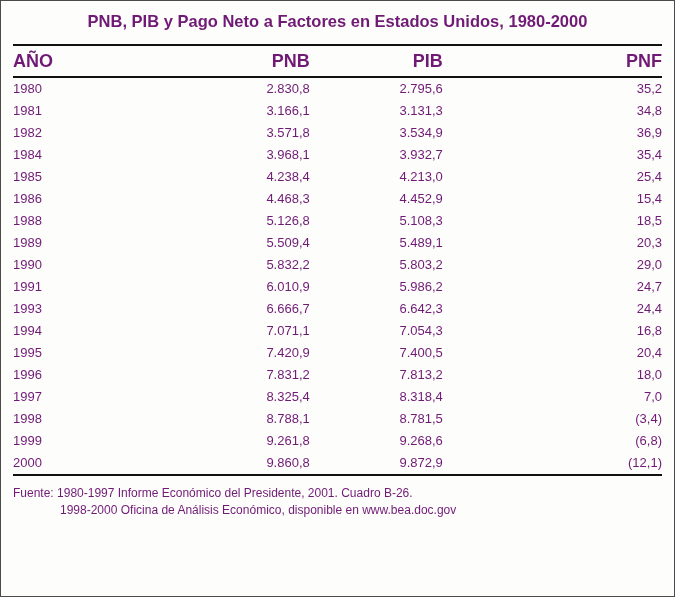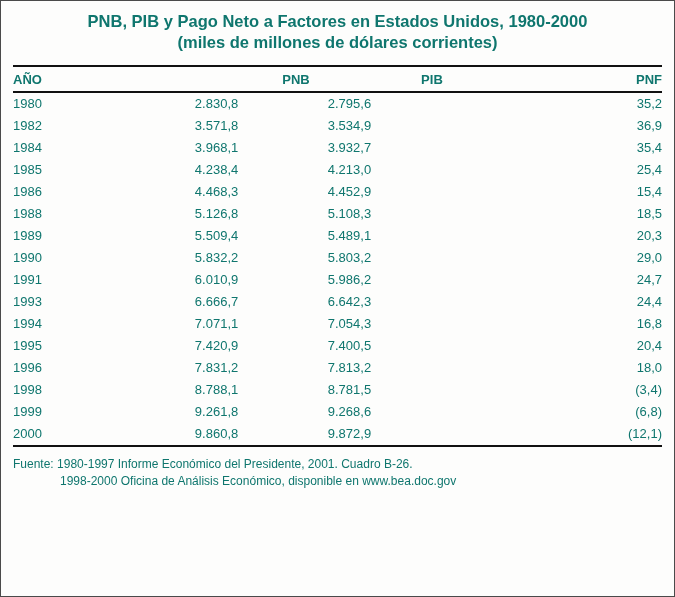--- a/index.html
+++ b/index.html
@@ -4,21 +4,21 @@
 <style>
   * { box-sizing: border-box; }
   html, body { margin: 0; padding: 0; background: #ffffff; }
   .page {
     width: 675px;
     height: 597px;
     background: #fdfdfc;
     border: 1px solid #4a4a4a;
     padding: 8px 12px 0 12px;
     font-family: "Liberation Sans", sans-serif;
-    color: #0f766e;
+    color: #701a75;
     overflow: hidden;
   }
   .title {
     text-align: center;
     font-weight: bold;
     font-size: 16.5px;
     line-height: 1.27;
     margin-top: 2px;
   }
   table {
@@ -26,68 +26,73 @@
     border-collapse: collapse;
     margin-top: 12px;
     border-bottom: 2px solid #111;
     table-layout: fixed;
   }
   thead tr {
     border-top: 2px solid #111;
     border-bottom: 2px solid #111;
   }
   th {
-    font-size: 13px;
+    font-size: 18px;
     font-weight: bold;
     padding: 5px 0 4px 0;
   }
   td {
     font-size: 13px;
     line-height: 15px;
     padding: 3.5px 0;
   }
   .c0 { width: 17%;   text-align: left; }
-  .c1 { width: 31.5%; text-align: center; padding-right: 18px; }
-  .c2 { width: 20.5%; text-align: left; padding-right: 18px; }
+  .c1 { width: 31.5%; text-align: right; padding-right: 18px; }
+  .c2 { width: 20.5%; text-align: right; padding-right: 18px; }
   .c3 { width: 31%;   text-align: right; }
   th.c0 { text-align: left; }
   th.c1, th.c2 { text-align: right; }
   th.c3 { text-align: right; }
   .source {
     font-size: 12px;
     line-height: 1.45;
     margin-top: 9px;
   }
   .source .indent { padding-left: 47px; }
 </style>
 </head>
 <body>
 
 <div class="page">
 
   <div class="title">
     <div>PNB, PIB y Pago Neto a Factores en Estados Unidos, 1980-2000</div>
-    <div>(miles de millones de dólares corrientes)</div>
   </div>
 
   <table>
     <thead>
       <tr>
         <th class="c0">AÑO</th>
         <th class="c1">PNB</th>
         <th class="c2">PIB</th>
         <th class="c3">PNF</th>
       </tr>
     </thead>
     <tbody>
         <tr>
           <td class="c0">1980</td>
           <td class="c1">2.830,8</td>
           <td class="c2">2.795,6</td>
           <td class="c3">35,2</td>
+        </tr>
+        <tr>
+          <td class="c0">1981</td>
+          <td class="c1">3.166,1</td>
+          <td class="c2">3.131,3</td>
+          <td class="c3">34,8</td>
         </tr>
         <tr>
           <td class="c0">1982</td>
           <td class="c1">3.571,8</td>
           <td class="c2">3.534,9</td>
           <td class="c3">36,9</td>
         </tr>
         <tr>
           <td class="c0">1984</td>
           <td class="c1">3.968,1</td>
@@ -148,20 +153,26 @@
           <td class="c2">7.400,5</td>
           <td class="c3">20,4</td>
         </tr>
         <tr>
           <td class="c0">1996</td>
           <td class="c1">7.831,2</td>
           <td class="c2">7.813,2</td>
           <td class="c3">18,0</td>
         </tr>
         <tr>
+          <td class="c0">1997</td>
+          <td class="c1">8.325,4</td>
+          <td class="c2">8.318,4</td>
+          <td class="c3">7,0</td>
+        </tr>
+        <tr>
           <td class="c0">1998</td>
           <td class="c1">8.788,1</td>
           <td class="c2">8.781,5</td>
           <td class="c3">(3,4)</td>
         </tr>
         <tr>
           <td class="c0">1999</td>
           <td class="c1">9.261,8</td>
           <td class="c2">9.268,6</td>
           <td class="c3">(6,8)</td>

